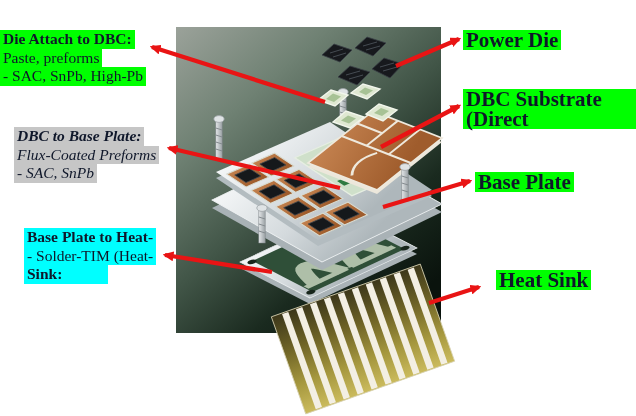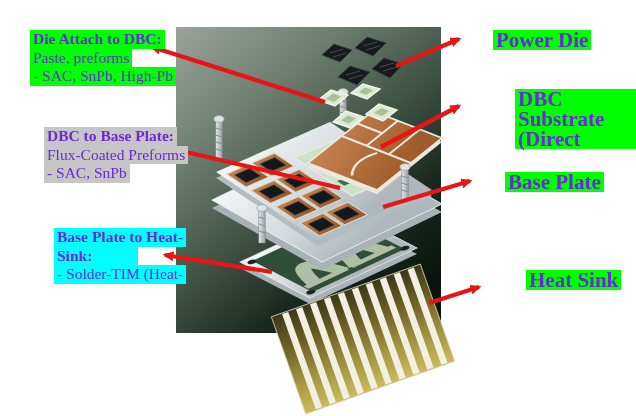--- a/index.html
+++ b/index.html
@@ -1,19 +1,19 @@
 <!DOCTYPE html>
 <html><head>
 <meta charset="utf-8">
 <style>
   html,body{margin:0;padding:0;background:#fff;}
   #canvas{position:relative;width:636px;height:416px;background:#ffffff;overflow:hidden;
           font-family:"Liberation Serif",serif;}
   #scene{position:absolute;left:0;top:0;}
-  .callout{position:absolute;color:#6d28d9;margin-left:30px;}
+  .callout{position:absolute;color:#0f172a;}
   .lft{font-size:15.5px;line-height:18.6px;}
   .rgt{font-size:21px;line-height:20px;font-weight:bold;}
   .row{display:table;}
   .hl{display:inline-block;padding:0 3px;}
   .b{font-weight:bold;}
   .hl-green{background:#00ff00;}
   .hl-gray{background:#c6c6c6;}
   .hl-cyan{background:#00ffff;}
   .ext{padding-right:46px;}
 </style>
@@ -254,51 +254,51 @@
         <span class="hl hl-green b">Die Attach to DBC:</span>
       </div>
     <div class="row">
         <span class="hl hl-green">Paste, preforms</span>
       </div>
     <div class="row">
         <span class="hl hl-green">- SAC, SnPb, High-Pb</span>
       </div>
   </div>
 
-  <div class="callout lft" style="left:14px;top:127px;">
+  <div class="callout lft" style="left:14px;top:127px;font-style:italic;">
     <div class="row">
         <span class="hl hl-gray b">DBC to Base Plate:</span>
       </div>
     <div class="row">
         <span class="hl hl-gray">Flux-Coated Preforms</span>
       </div>
     <div class="row">
         <span class="hl hl-gray">- SAC, SnPb</span>
       </div>
   </div>
 
   <div class="callout lft" style="left:24px;top:228px;">
     <div class="row">
         <span class="hl hl-cyan b">Base Plate to Heat-</span>
       </div>
     <div class="row">
+        <span class="hl hl-cyan">- Solder-TIM (Heat-</span>
+      </div>
+    <div class="row">
         <span class="hl hl-cyan b ext">Sink:</span>
       </div>
-    <div class="row">
-        <span class="hl hl-cyan">- Solder-TIM (Heat-</span>
-      </div>
   </div>
 
   <div class="callout rgt" style="left:463px;top:30px;">
     <div class="row">
         <span class="hl hl-green">Power Die</span>
       </div>
   </div>
 
-  <div class="callout rgt" style="left:485px;top:89px;">
+  <div class="callout rgt" style="left:463px;top:89px;">
     <div class="row">
         <span class="hl hl-green">DBC Substrate (Direct</span>
       </div>
   </div>
 
   <div class="callout rgt" style="left:475px;top:172px;">
     <div class="row">
         <span class="hl hl-green">Base Plate</span>
       </div>
   </div>

